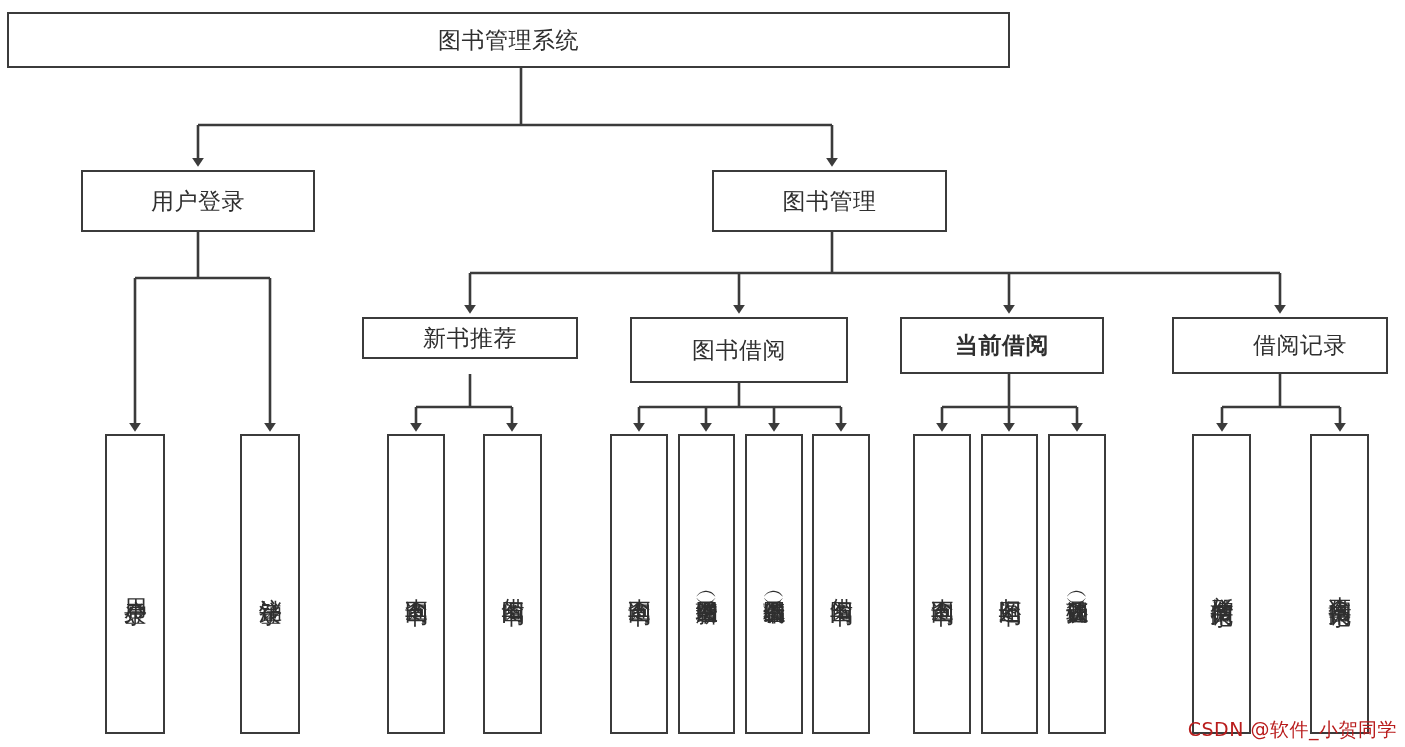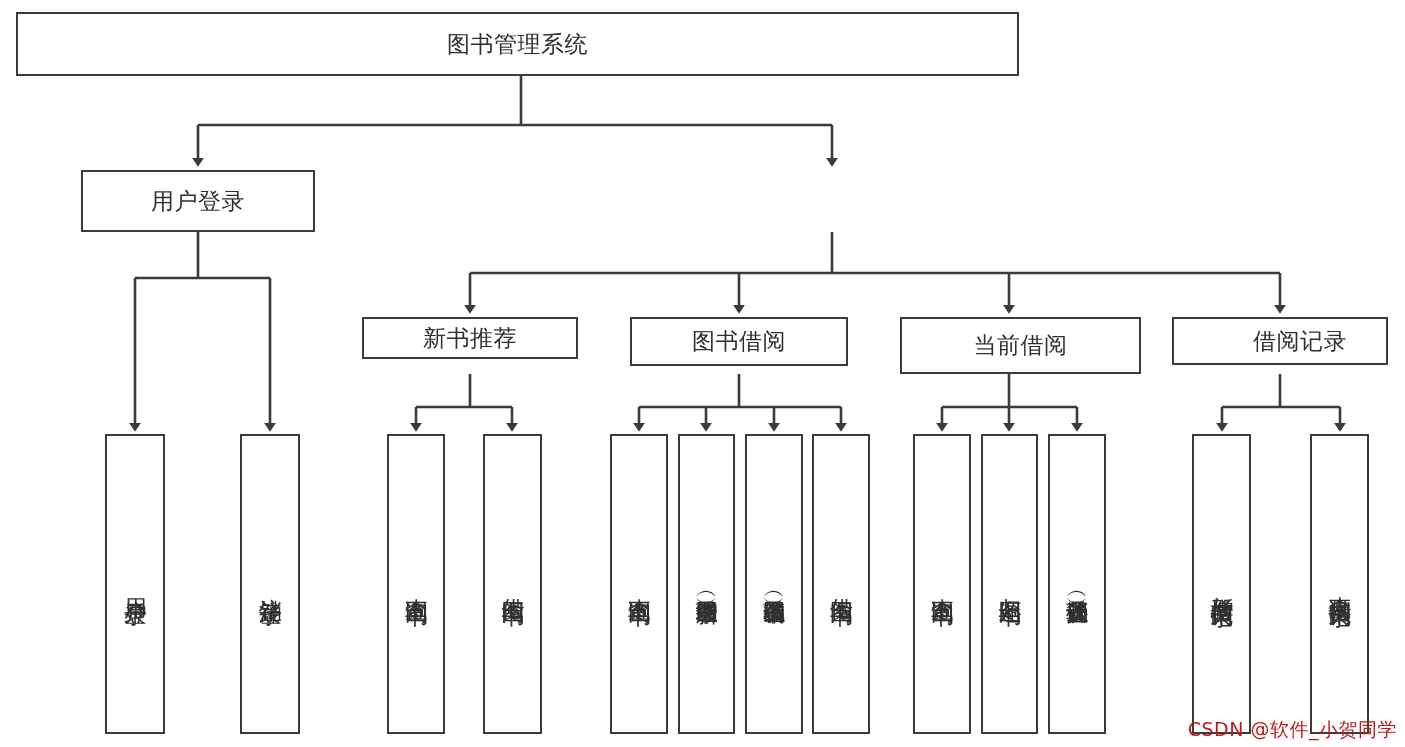--- a/index.html
+++ b/index.html
@@ -125,42 +125,45 @@
       <path d="M1077,407 L1077,425" marker-end="url(#arw)"></path>
 
       <path d="M1280,374 L1280,407"></path>
       <path d="M1222,407 L1340,407"></path>
       <path d="M1222,407 L1222,425" marker-end="url(#arw)"></path>
       <path d="M1340,407 L1340,425" marker-end="url(#arw)"></path>
 
     </g>
   </svg>
 
-  <div class="node horiz" style="left:16px; top:12px; width:1003px; height:64px;">
+  <div class="node horiz" style="left:7px; top:12px; width:1003px; height:56px;">
     <span class="label">图书管理系统</span>
   </div>
 
   <div class="node horiz" style="left:81px; top:170px; width:234px; height:62px;">
     <span class="label">用户登录</span>
   </div>
 
+  <div class="node horiz" style="left:712px; top:170px; width:235px; height:62px;">
+    <span class="label">图书管理</span>
+  </div>
 
   <div class="node horiz" style="left:362px; top:317px; width:216px; height:42px;">
     <span class="label">新书推荐</span>
   </div>
 
-  <div class="node horiz" style="left:630px; top:317px; width:218px; height:49px;">
+  <div class="node horiz" style="left:630px; top:317px; width:218px; height:66px;">
     <span class="label">图书借阅</span>
   </div>
 
-  <div class="node horiz" style="left:900px; top:317px; width:241px; height:57px;">
+  <div class="node horiz" style="left:900px; top:317px; width:204px; height:57px;font-weight:bold;">
     <span class="label">当前借阅</span>
   </div>
 
-  <div class="node horiz" style="left:1172px; top:317px; width:216px; height:48px;padding-left:40px;">
+  <div class="node horiz" style="left:1172px; top:317px; width:216px; height:57px;padding-left:40px;">
     <span class="label">借阅记录</span>
   </div>
 
   <div class="node vert" style="left:105px; top:434px; width:60px; height:300px;">
     <span class="label">用户登录</span>
   </div>
 
   <div class="node vert" style="left:240px; top:434px; width:60px; height:300px;">
     <span class="label">注销登录</span>
   </div>

